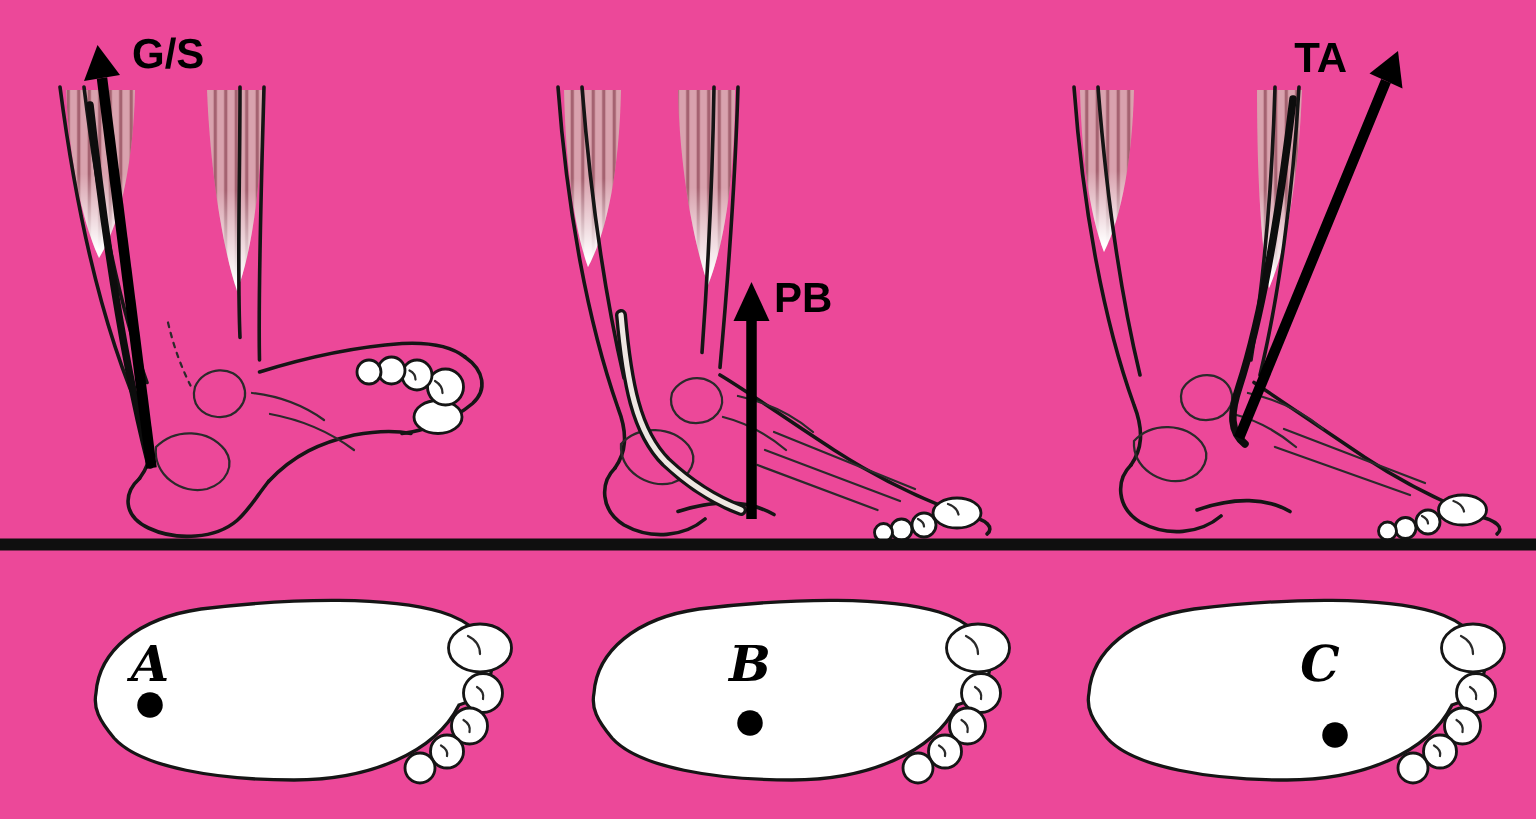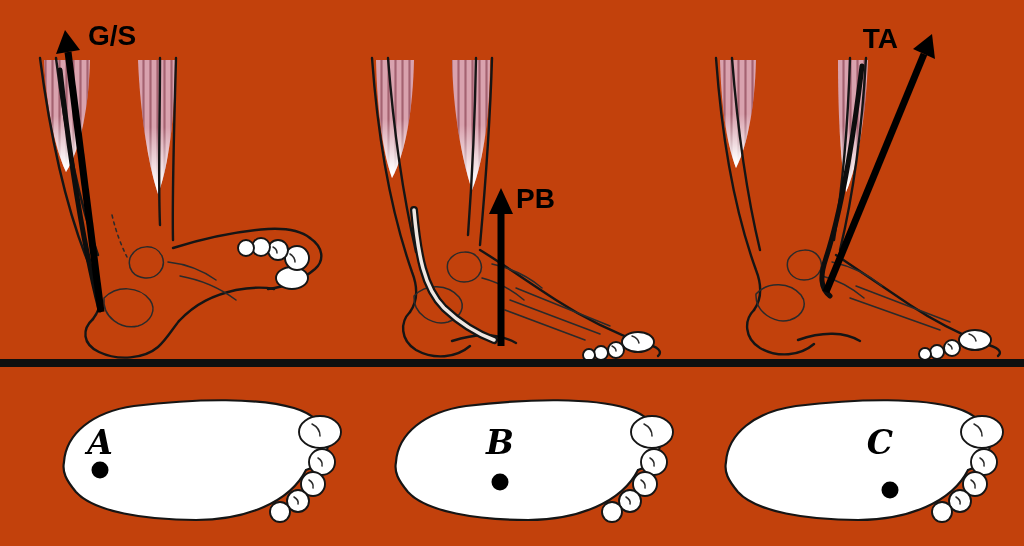--- a/index.html
+++ b/index.html
@@ -1,16 +1,16 @@
 <!DOCTYPE html>
 <html><head>
 <meta charset="utf-8">
 <style>
   html,body{margin:0;padding:0;background:#ffffff;}
-  .stage{position:relative;width:1024px;height:546px;background:#c2410c;overflow:hidden;}
+  .stage{position:relative;width:1024px;height:546px;background:#ec4899;overflow:hidden;}
   svg{display:block;}
   .force-label{font:700 28px "Liberation Sans", sans-serif;fill:#000;}
   .cop-label{font:italic 700 33px "DejaVu Serif", serif;fill:#000;}
   .contour{stroke:#151515;stroke-width:2.4;fill:none;stroke-linecap:round;stroke-linejoin:round;}
   .bone{stroke:#2a2a2a;stroke-width:1.5;fill:none;stroke-linecap:round;}
   .toe{fill:#ffffff;stroke:#151515;stroke-width:1.9;}
   .tendon{stroke:#0d0d0d;stroke-width:5;fill:none;stroke-linecap:round;}
   .arrow-shaft{stroke:#000;stroke-width:7;stroke-linecap:butt;}
   .arrow-head{fill:#000;stroke:none;}
 </style>

